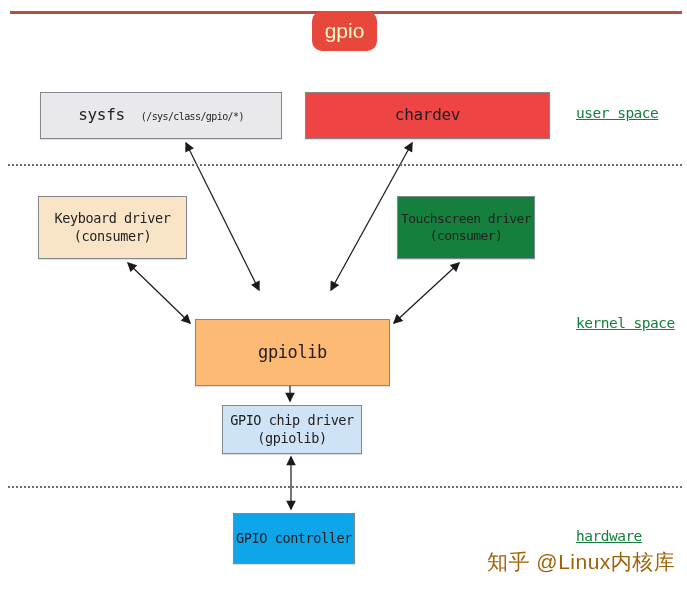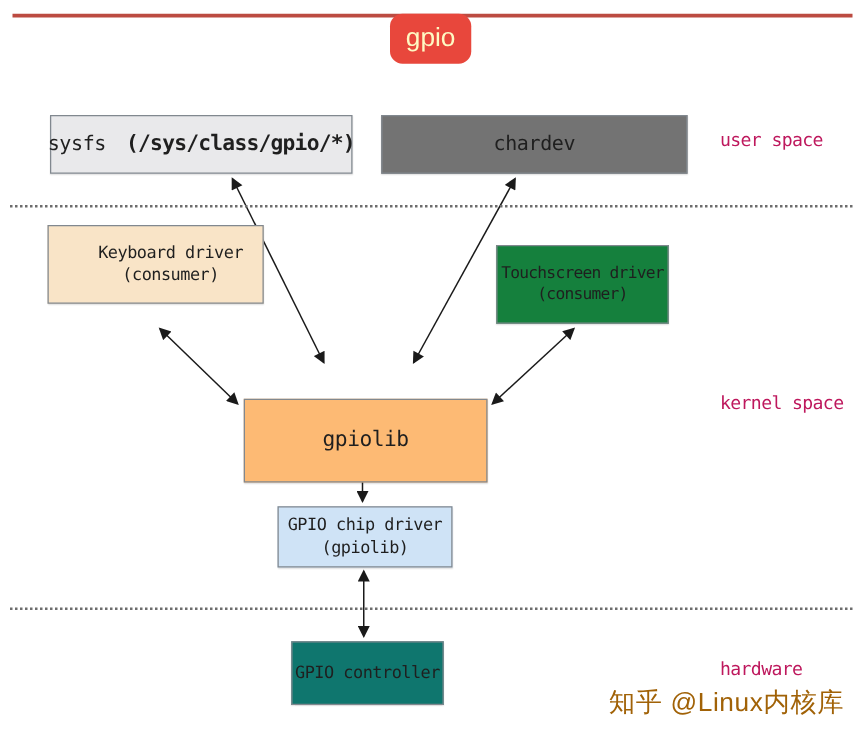--- a/index.html
+++ b/index.html
@@ -27,31 +27,31 @@
   .node{
     position:absolute;
     border:1px solid #81888f;
     box-shadow:0 1px 1px rgba(0,0,0,0.12);
     display:flex;flex-direction:column;align-items:center;justify-content:center;
     text-align:right;white-space:nowrap;
     font-size:13.5px;line-height:1.3;letter-spacing:-0.4px;
   }
   .node-sysfs{left:40px;top:92px;width:240px;height:45px;}
   .node-chardev{left:305px;top:92px;width:243px;height:45px;}
-  .node-keyboard{left:38px;top:180px;width:147px;height:61px;padding-left:24px;}
+  .node-keyboard{left:38px;top:196px;width:147px;height:61px;}
   .node-touchscreen{left:397px;top:196px;width:136px;height:61px;font-size:13px;letter-spacing:-0.6px;}
   .node-gpiolib{left:195px;top:296px;width:193px;height:65px;font-size:17px;}
   .node-chip{left:222px;top:405px;width:138px;height:47px;}
   .node-controller{left:233px;top:513px;width:120px;height:49px;}
   .node .main-label{font-size:16px;letter-spacing:-0.3px;}
-  .node .path-label{font-size:17px;letter-spacing:-0.6px;margin-left:16px;font-weight:bold;}
+  .node .path-label{font-size:10px;letter-spacing:-0.6px;margin-left:16px;}
   .node-row{display:flex;flex-direction:row;align-items:baseline;justify-content:center;}
   .layer-label{
     position:absolute;left:576px;
-    font-size:14.5px;letter-spacing:-0.5px;color:#be185d;
+    font-size:14.5px;letter-spacing:-0.5px;color:#15803d;text-decoration:underline;
   }
   .label-user{top:105px;}
   .label-kernel{top:315px;}
   .label-hardware{top:528px;}
   .watermark{
     position:absolute;left:487px;top:548px;
     color:#a16207;font-size:21px;letter-spacing:0.5px;
     font-family:"Liberation Sans","DejaVu Sans",sans-serif;
   }
 </style>
@@ -83,21 +83,21 @@
   <div class="sep sep1"></div>
   <div class="sep sep2"></div>
 
   <div class="node node-sysfs" style="background: rgb(233, 233, 235);">
     <div class="node-row">
       <span class="main-label">sysfs</span>
       <span class="path-label">(/sys/class/gpio/*)</span>
     </div>
   </div>
 
-  <div class="node node-chardev" style="background: #737373;">
+  <div class="node node-chardev" style="background: #ef4444;">
     <div class="node-row">
       <span class="main-label">chardev</span>
     </div>
   </div>
 
   <div class="node node-keyboard" style="background: rgb(249, 228, 199);">
     <span>Keyboard driver</span>
     <span>(consumer)</span>
   </div>
 
@@ -108,21 +108,21 @@
 
   <div class="node node-gpiolib" style="background: #fdba74; margin-top: 23px;">
     <span>gpiolib</span>
   </div>
 
   <div class="node node-chip" style="background: rgb(207, 227, 246);">
     <span>GPIO chip driver</span>
     <span>(gpiolib)</span>
   </div>
 
-  <div class="node node-controller" style="background: #0f766e;">
+  <div class="node node-controller" style="background: #0ea5e9;">
     <span>GPIO controller</span>
   </div>
 
   <div class="layer-label label-user">user space</div>
   <div class="layer-label label-kernel">kernel space</div>
   <div class="layer-label label-hardware">hardware</div>
 
   <div class="watermark">
     <span>知乎 @Linux内核库</span>
   </div>

